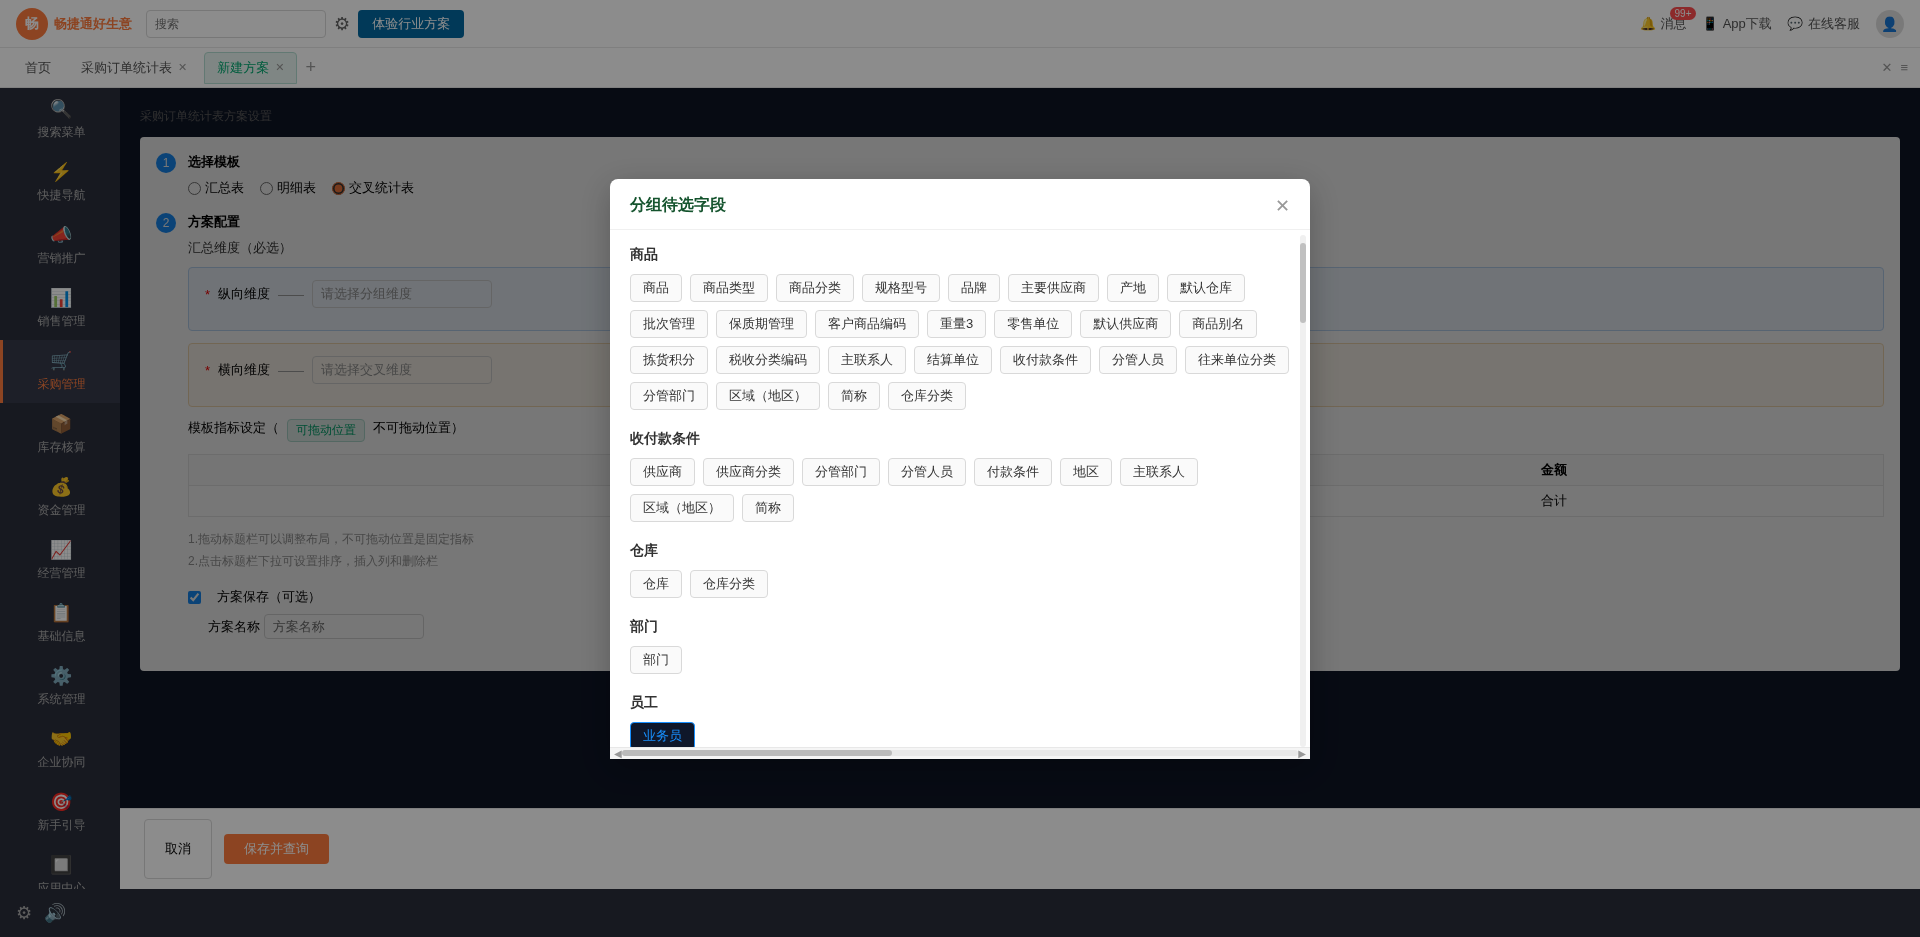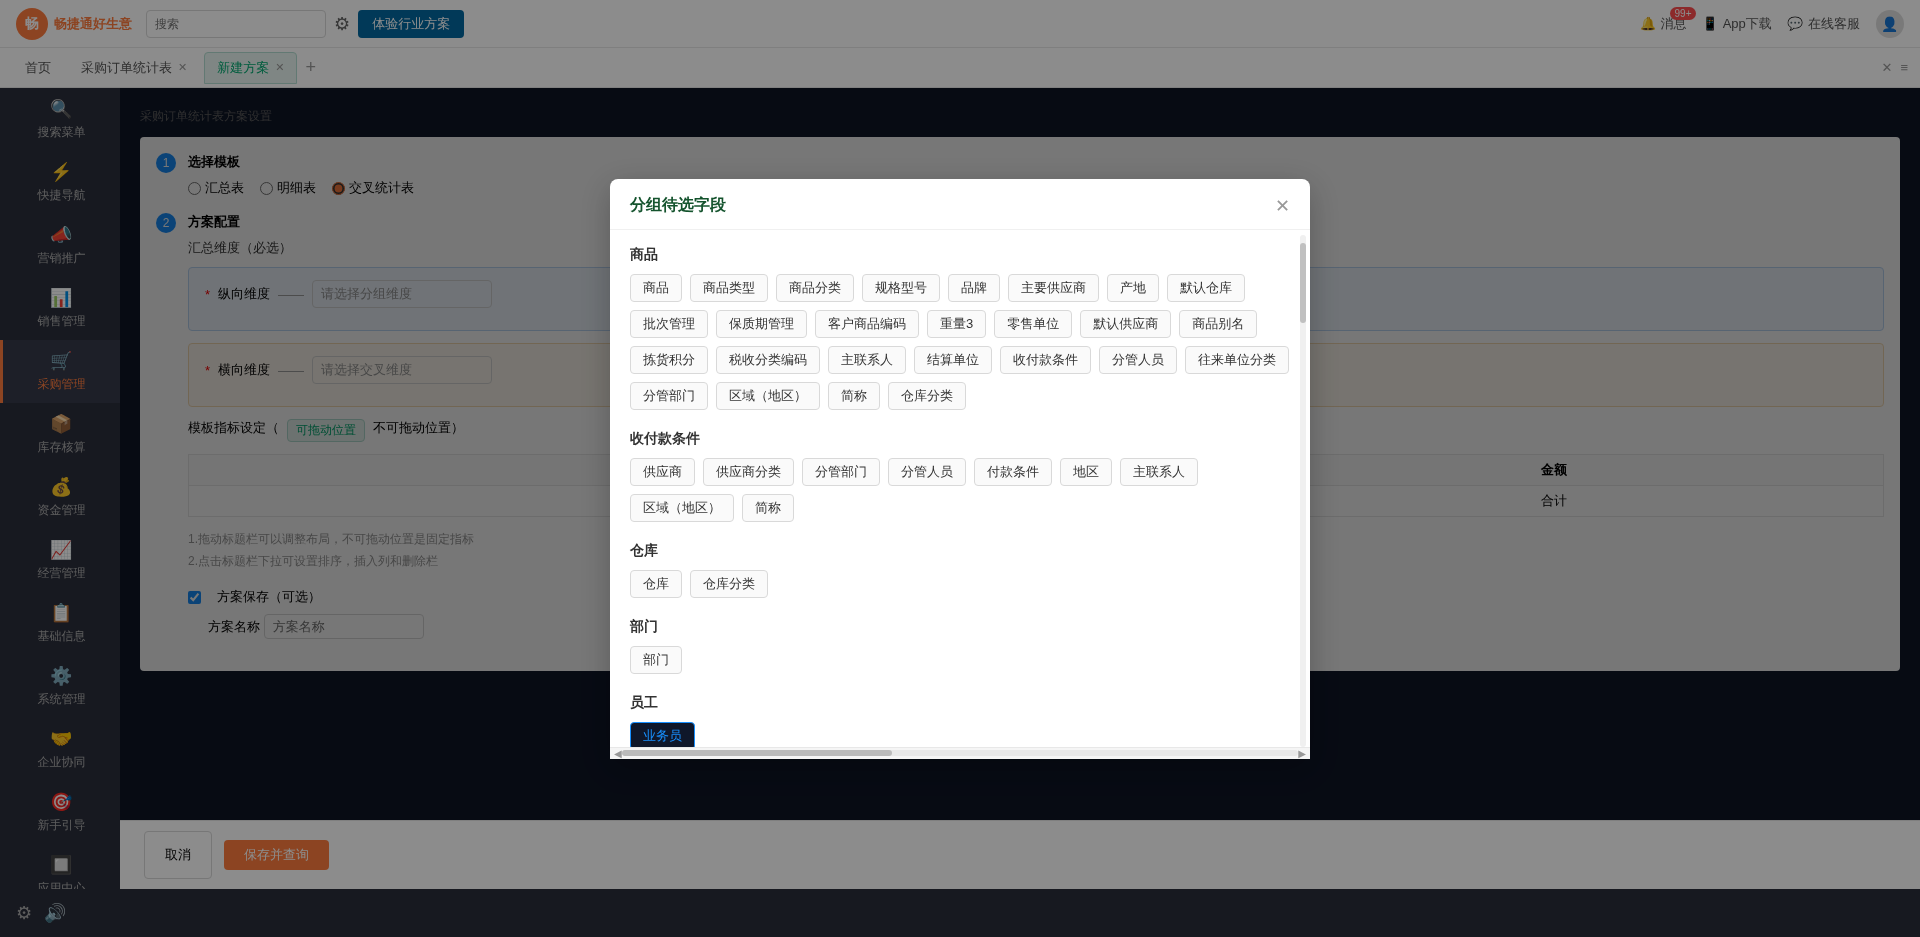--- a/index.html
+++ b/index.html
@@ -241,21 +241,21 @@
       display: flex;
       gap: 12px;
       align-items: center;
       border-top: 1px solid #e8e8e8;
       z-index: 98;
     }
     .btn-cancel {
       border: 1px solid #d9d9d9;
       background: #fff;
       border-radius: 4px;
-      padding: 14px 20px;
+      padding: 20px 20px;
       cursor: pointer;
       font-size: 13px;
     }
     .btn-save-query {
       background: #ff7d3f;
       color: white;
       border: none;
       border-radius: 4px;
       padding: 6px 20px;
       cursor: pointer;

